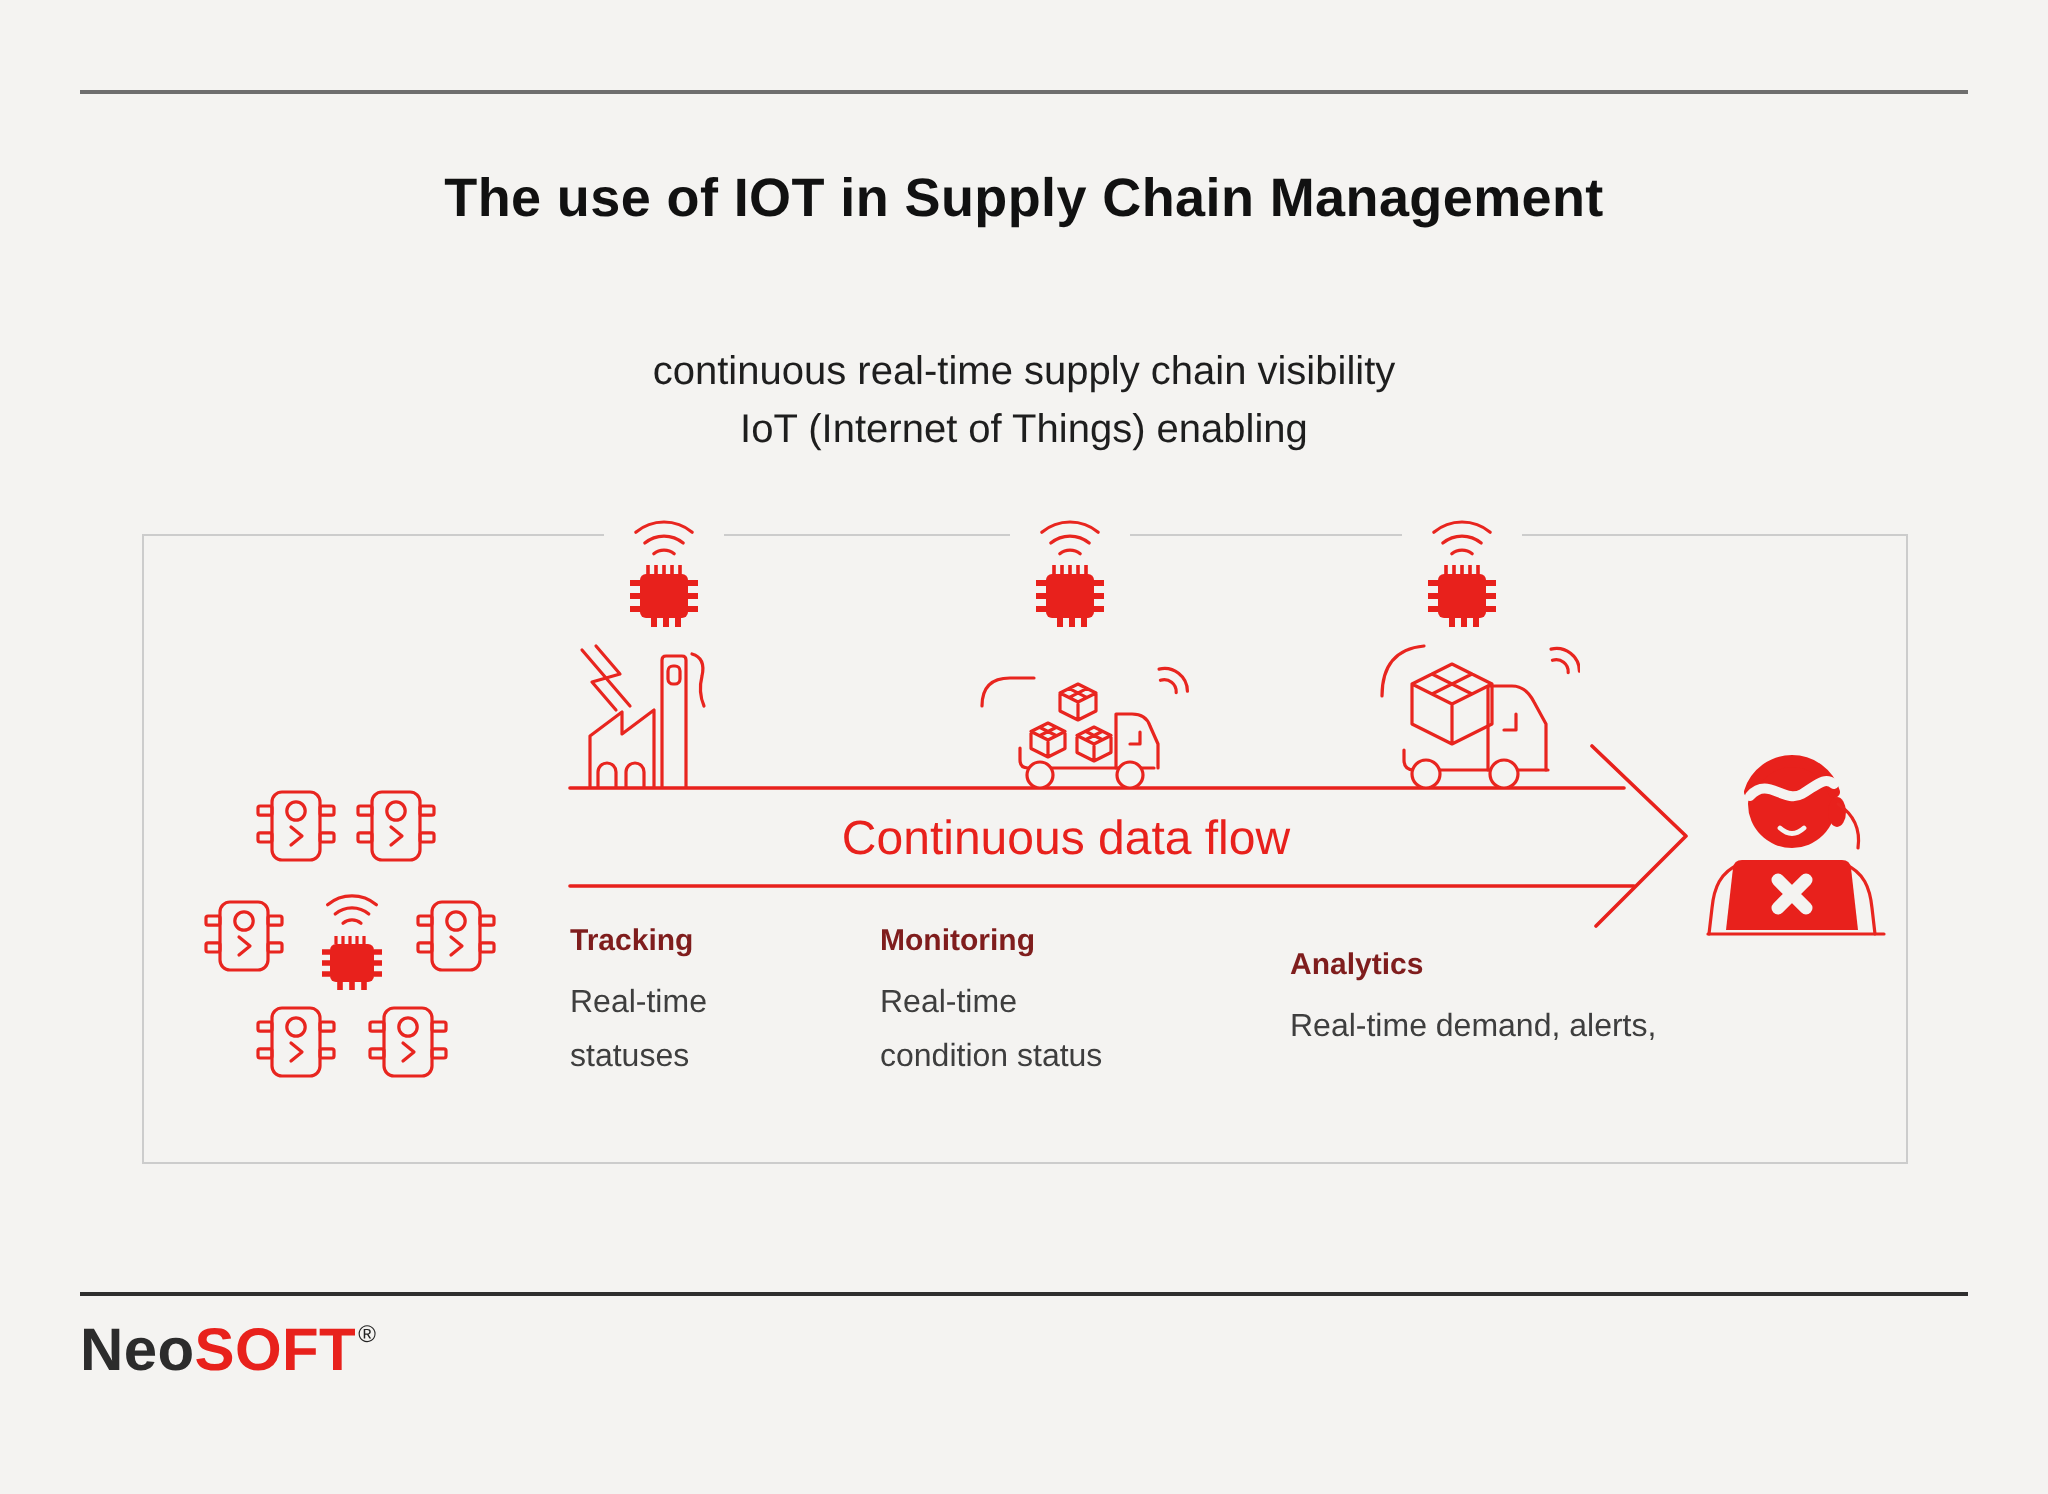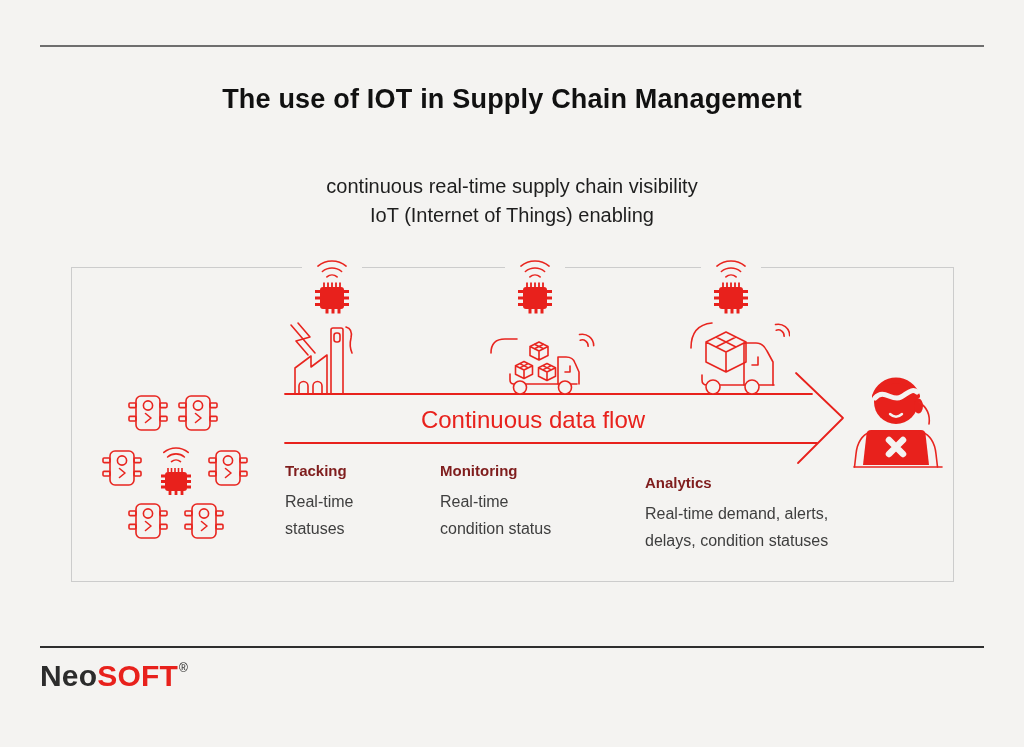--- a/index.html
+++ b/index.html
@@ -213,21 +213,20 @@
     <div class="col-b">
       <span>Real-time</span><br>
       <span>condition status</span>
     </div>
   </div>
 
   <div class="col" style="left:645px;margin-top:12px;">
     <div class="col-h">Analytics</div>
     <div class="col-b">
       <span>Real-time demand, alerts,</span><br>
-      <span>delays, condition statuses</span>
     </div>
   </div>
 
   <svg class="abs" style="left:852px;top:368px;" width="92" height="102" viewBox="0 0 92 102">
     <circle cx="44" cy="34" r="22" class="fillred"></circle>
     <path d="M 23,28 A 22,22 0 0 1 65,28" fill="none" stroke="#e8211c" stroke-width="6" stroke-linecap="round"></path>
     <path d="M 23,30 C 32,20 40,34 49,29 C 56,25 60,20 65,24" fill="none" stroke="#f4f3f1" stroke-width="5" stroke-linecap="round"></path>
     <ellipse cx="66.5" cy="38" rx="4.5" ry="7.5" class="fillred"></ellipse>
     <path d="M 38,46 Q 44,51.5 50,46" fill="none" stroke="#f4f3f1" stroke-width="2.4" stroke-linecap="round"></path>
     <path d="M 67,34 Q 79,42 77,56" class="stroke"></path>

